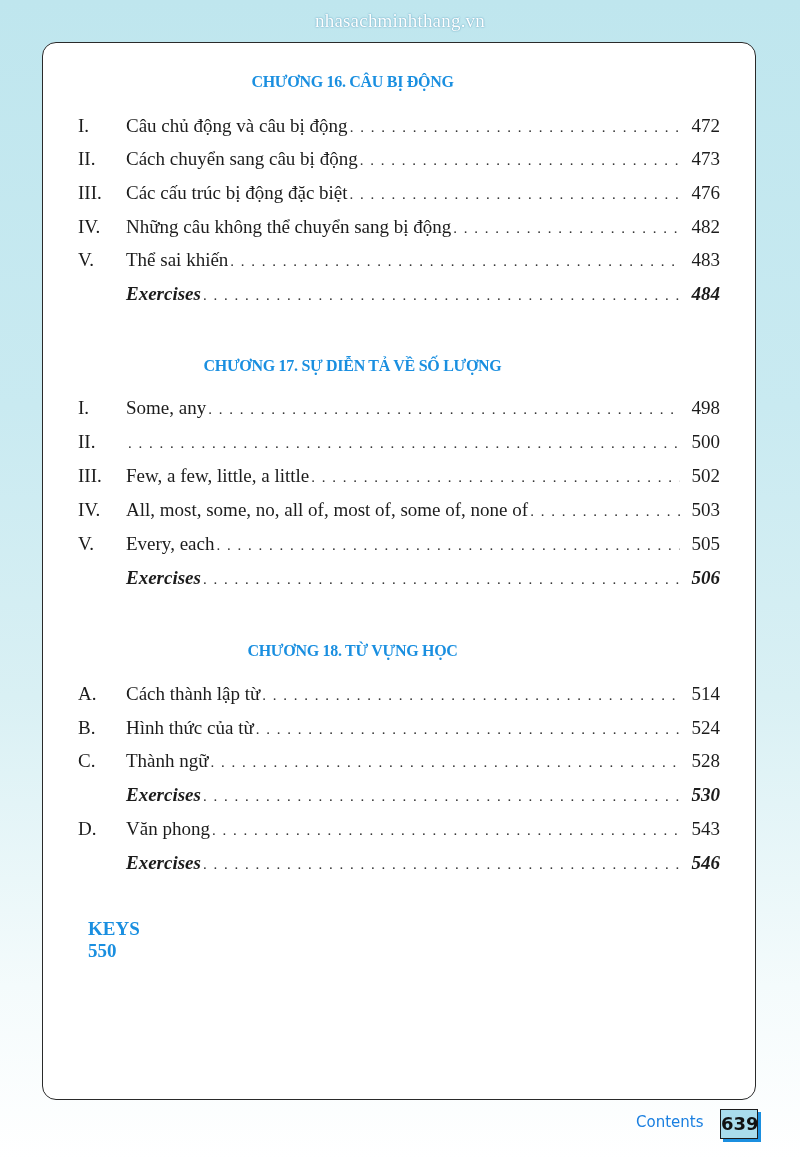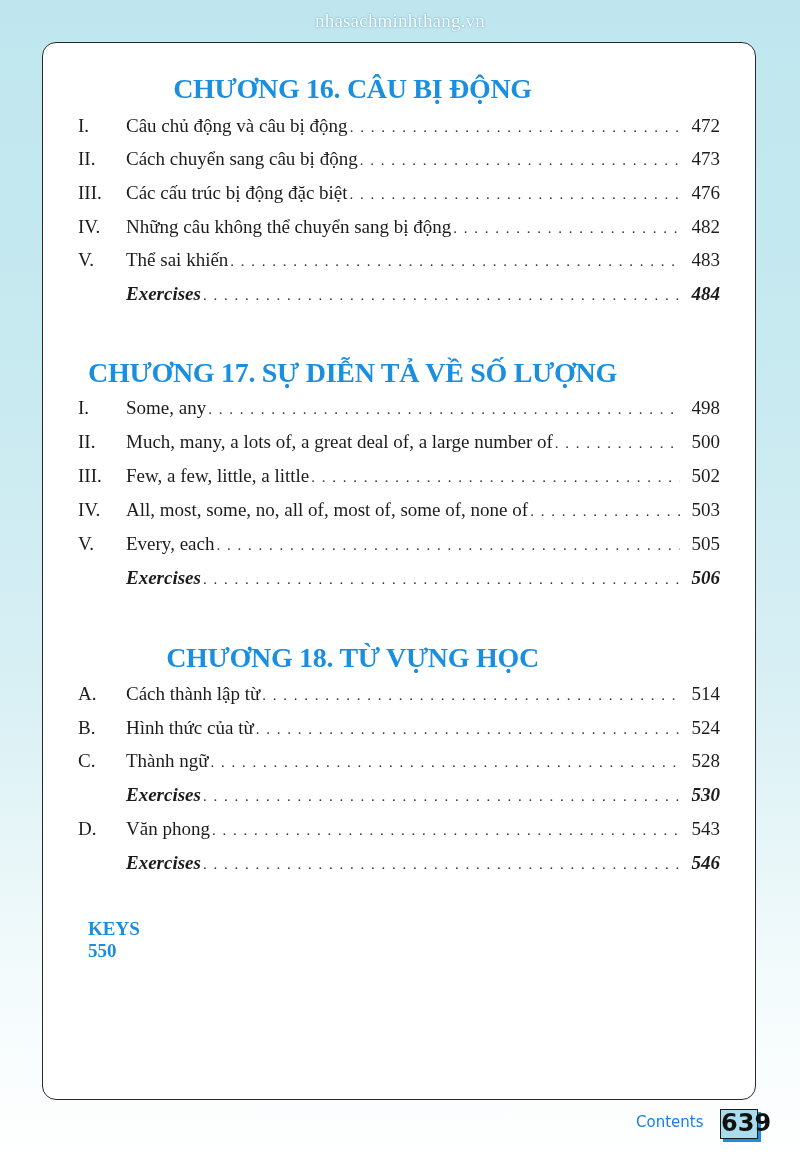--- a/index.html
+++ b/index.html
@@ -13,21 +13,21 @@
     font-size: 19px; color: #ffffff; letter-spacing: 0.2px;
     text-shadow: 0 0 1px #6aa9c4, 0 0 2px #6aa9c4;
   }
   .content-box {
     position: absolute; left: 42px; top: 42px; width: 714px; height: 1058px;
     background: #ffffff; border: 1.5px solid #2a2a2a; border-radius: 14px;
     box-sizing: border-box;
   }
   .chapter-title {
     position: absolute; left: 0; width: 705px; text-align: center;
-    color: #1a8fe0; font-size: 28px; font-weight: bold; letter-spacing: -0.3px;
+    color: #1a8fe0; font-size: 16px; font-weight: bold; letter-spacing: -0.3px;
   }
   .toc-row {
     position: absolute; left: 78px; width: 642px; height: 26px;
     display: flex; align-items: baseline; font-size: 19px; color: #1c1c1c;
   }
   .toc-num { width: 48px; flex: 0 0 48px; }
   .toc-text { white-space: nowrap; }
   .toc-dots {
     flex: 1 1 auto; overflow: hidden; white-space: nowrap; margin: 0 2px;
     letter-spacing: 1.5px; font-size: 15px; color: #333;
@@ -39,21 +39,21 @@
   .footer-label {
     position: absolute; left: 636px; top: 1113px;
     font-family: "DejaVu Sans", "Liberation Sans", sans-serif;
     font-size: 15px; color: #1a7fe0;
   }
   .page-number {
     position: absolute; left: 720px; top: 1109px; width: 38px; height: 30px;
     background: #a9dcec; border: 1.5px solid #1c1c1c; box-sizing: border-box;
     box-shadow: 3px 3px 0 #1a8fe0;
     font-family: "DejaVu Sans", "Liberation Sans", sans-serif;
-    font-weight: bold; font-size: 24px; color: #111; text-align: center; line-height: 27px;
+    font-weight: bold; font-size: 18px; color: #111; text-align: center; line-height: 27px;
   }
 </style>
 </head>
 <body>
 
 <div class="site-url">nhasachminhthang.vn</div>
 
 <div class="content-box"></div>
 
 <div class="chapter-title" style="top:73px">CHƯƠNG 16. CÂU BỊ ĐỘNG</div>
@@ -96,21 +96,20 @@
 
 <div class="chapter-title" style="top:357px">CHƯƠNG 17. SỰ DIỄN TẢ VỀ SỐ LƯỢNG</div>
 <div class="toc-row" style="top:397px">
   <span class="toc-num">I.</span>
   <span class="toc-text">Some, any</span>
   <span class="toc-dots">. . . . . . . . . . . . . . . . . . . . . . . . . . . . . . . . . . . . . . . . . . . . . . . . . . . . . . . . . . . . . . . . . . . . . . . . . . . . . . . . . . . . . . . . . . . . . . . . . . . . . . . . . . . . .</span>
   <span class="toc-page">498</span>
 </div>
 <div class="toc-row" style="top:431px">
   <span class="toc-num">II.</span>
-  <span class="toc-text">Much, many, a lots of, a great deal of, a large number of</span>
   <span class="toc-dots">. . . . . . . . . . . . . . . . . . . . . . . . . . . . . . . . . . . . . . . . . . . . . . . . . . . . . . . . . . . . . . . . . . . . . . . . . . . . . . . . . . . . . . . . . . . . . . . . . . . . . . . . . . . . .</span>
   <span class="toc-page">500</span>
 </div>
 <div class="toc-row" style="top:465px">
   <span class="toc-num">III.</span>
   <span class="toc-text">Few, a few, little, a little</span>
   <span class="toc-dots">. . . . . . . . . . . . . . . . . . . . . . . . . . . . . . . . . . . . . . . . . . . . . . . . . . . . . . . . . . . . . . . . . . . . . . . . . . . . . . . . . . . . . . . . . . . . . . . . . . . . . . . . . . . . .</span>
   <span class="toc-page">502</span>
 </div>
 <div class="toc-row" style="top:499px">

